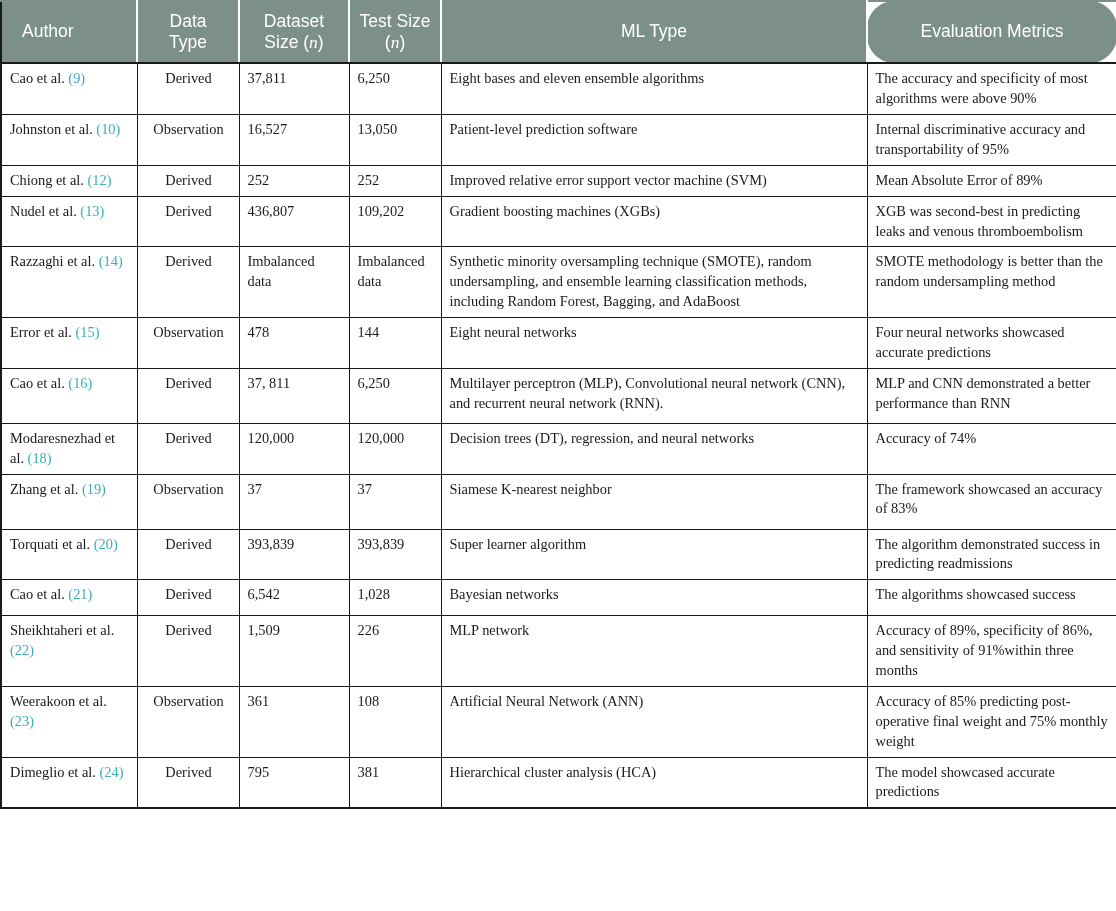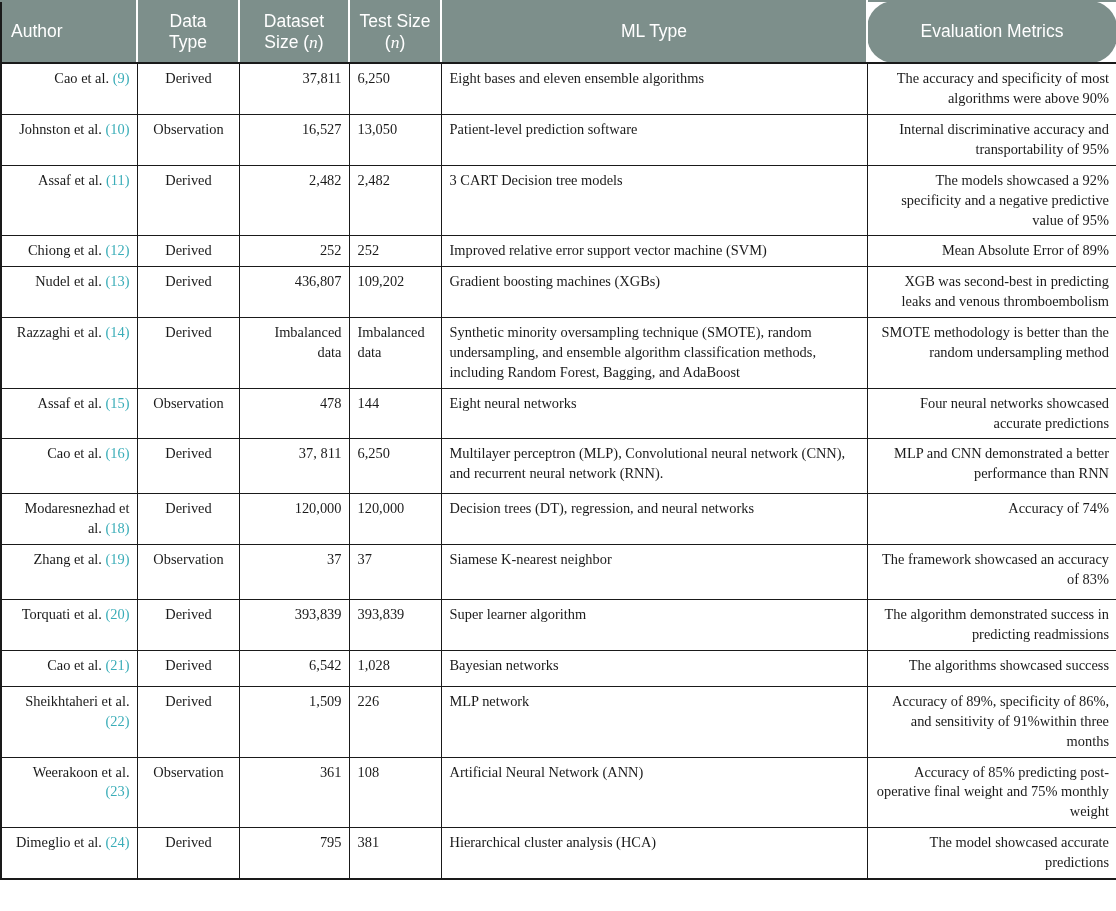--- a/index.html
+++ b/index.html
@@ -32,43 +32,43 @@
     font-size: 17.5px;
     line-height: 1.18;
     padding: 9px 6px 10px 6px;
     border-right: 2px solid #ffffff;
     border-bottom: 2px solid #1a1a1a;
     vertical-align: middle;
     text-align: center;
     height: 60px;
   }
   thead tr th:last-child { border-right: none; border-radius: 27px; }
-  thead tr th.th-left { text-align: left; padding-left: 9px; }
+  thead tr th.th-left { text-align: left; padding-left: 20px; }
   thead th .ital { font-style: italic; font-family: "Liberation Serif", serif; }
 
   
   tbody td {
     border-right: 1.5px solid #1a1a1a;
     border-bottom: 1.5px solid #1a1a1a;
     padding: 5px 7px 5px 8px;
     font-size: 14.4px;
     line-height: 1.38;
     vertical-align: top;
     color: #1a1a1a;
     word-wrap: break-word;
   }
   tbody td:last-child { border-right: none; }
   tbody tr:last-child td { border-bottom: 2px solid #1a1a1a; }
 
-  td.c-author  { text-align: right; }
+  td.c-author  { text-align: left; }
   td.c-dtype   { text-align: center; }
-  td.c-dsize   { text-align: right; }
+  td.c-dsize   { text-align: left; }
   td.c-tsize   { text-align: left; }
   td.c-mltype  { text-align: left; }
-  td.c-metrics { text-align: right; }
+  td.c-metrics { text-align: left; }
 
   .cite { color: #3aadb8; }
 
   
   table.review-table {
     border-left: 2px solid #1a1a1a;
     border-right: 2px solid #1a1a1a;
     border-top: 2px solid #7d8f8b;
   }
 </style>
@@ -122,28 +122,20 @@
         <td class="c-metrics">The accuracy and specificity of most algorithms were above 90%</td>
       </tr>
       <tr style="height: 45px;">
         <td class="c-author"><span>Johnston et al.</span> <span class="cite">(10)</span></td>
         <td class="c-dtype">Observation</td>
         <td class="c-dsize">16,527</td>
         <td class="c-tsize">13,050</td>
         <td class="c-mltype">Patient-level prediction software</td>
         <td class="c-metrics">Internal discriminative accuracy and transportability of 95%</td>
       </tr>
-      <tr style="height: 68px;">
-        <td class="c-author"><span>Assaf et al.</span> <span class="cite">(11)</span></td>
-        <td class="c-dtype">Derived</td>
-        <td class="c-dsize">2,482</td>
-        <td class="c-tsize">2,482</td>
-        <td class="c-mltype">3 CART Decision tree models</td>
-        <td class="c-metrics">The models showcased a 92% specificity and a negative predictive value of 95%</td>
-      </tr>
       <tr style="height: 25px; margin-left: 8px;">
         <td class="c-author"><span>Chiong et al.</span> <span class="cite">(12)</span></td>
         <td class="c-dtype">Derived</td>
         <td class="c-dsize">252</td>
         <td class="c-tsize">252</td>
         <td class="c-mltype">Improved relative error support vector machine (SVM)</td>
         <td class="c-metrics">Mean Absolute Error of 89%</td>
       </tr>
       <tr style="height: 47px;">
         <td class="c-author"><span>Nudel et al.</span> <span class="cite">(13)</span></td>
@@ -151,25 +143,25 @@
         <td class="c-dsize">436,807</td>
         <td class="c-tsize">109,202</td>
         <td class="c-mltype">Gradient boosting machines (XGBs)</td>
         <td class="c-metrics">XGB was second-best in predicting leaks and venous thromboembolism</td>
       </tr>
       <tr style="height: 66px;">
         <td class="c-author"><span>Razzaghi et al.</span> <span class="cite">(14)</span></td>
         <td class="c-dtype">Derived</td>
         <td class="c-dsize">Imbalanced data</td>
         <td class="c-tsize">Imbalanced data</td>
-        <td class="c-mltype">Synthetic minority oversampling technique (SMOTE), random undersampling, and ensemble algorithm classification methods, including Random Forest, Bagging, and AdaBoost</td>
+        <td class="c-mltype">Synthetic minority oversampling technique (SMOTE), random undersampling, and ensemble learning classification methods, including Random Forest, Bagging, and AdaBoost</td>
         <td class="c-metrics">SMOTE methodology is better than the random undersampling method</td>
       </tr>
       <tr style="height: 47px;">
-        <td class="c-author"><span>Assaf et al.</span> <span class="cite">(15)</span></td>
+        <td class="c-author"><span>Error et al.</span> <span class="cite">(15)</span></td>
         <td class="c-dtype">Observation</td>
         <td class="c-dsize">478</td>
         <td class="c-tsize">144</td>
         <td class="c-mltype">Eight neural networks</td>
         <td class="c-metrics">Four neural networks showcased accurate predictions</td>
       </tr>
       <tr style="height: 55px;">
         <td class="c-author"><span>Cao et al.</span> <span class="cite">(16)</span></td>
         <td class="c-dtype">Derived</td>
         <td class="c-dsize">37, 811</td>

